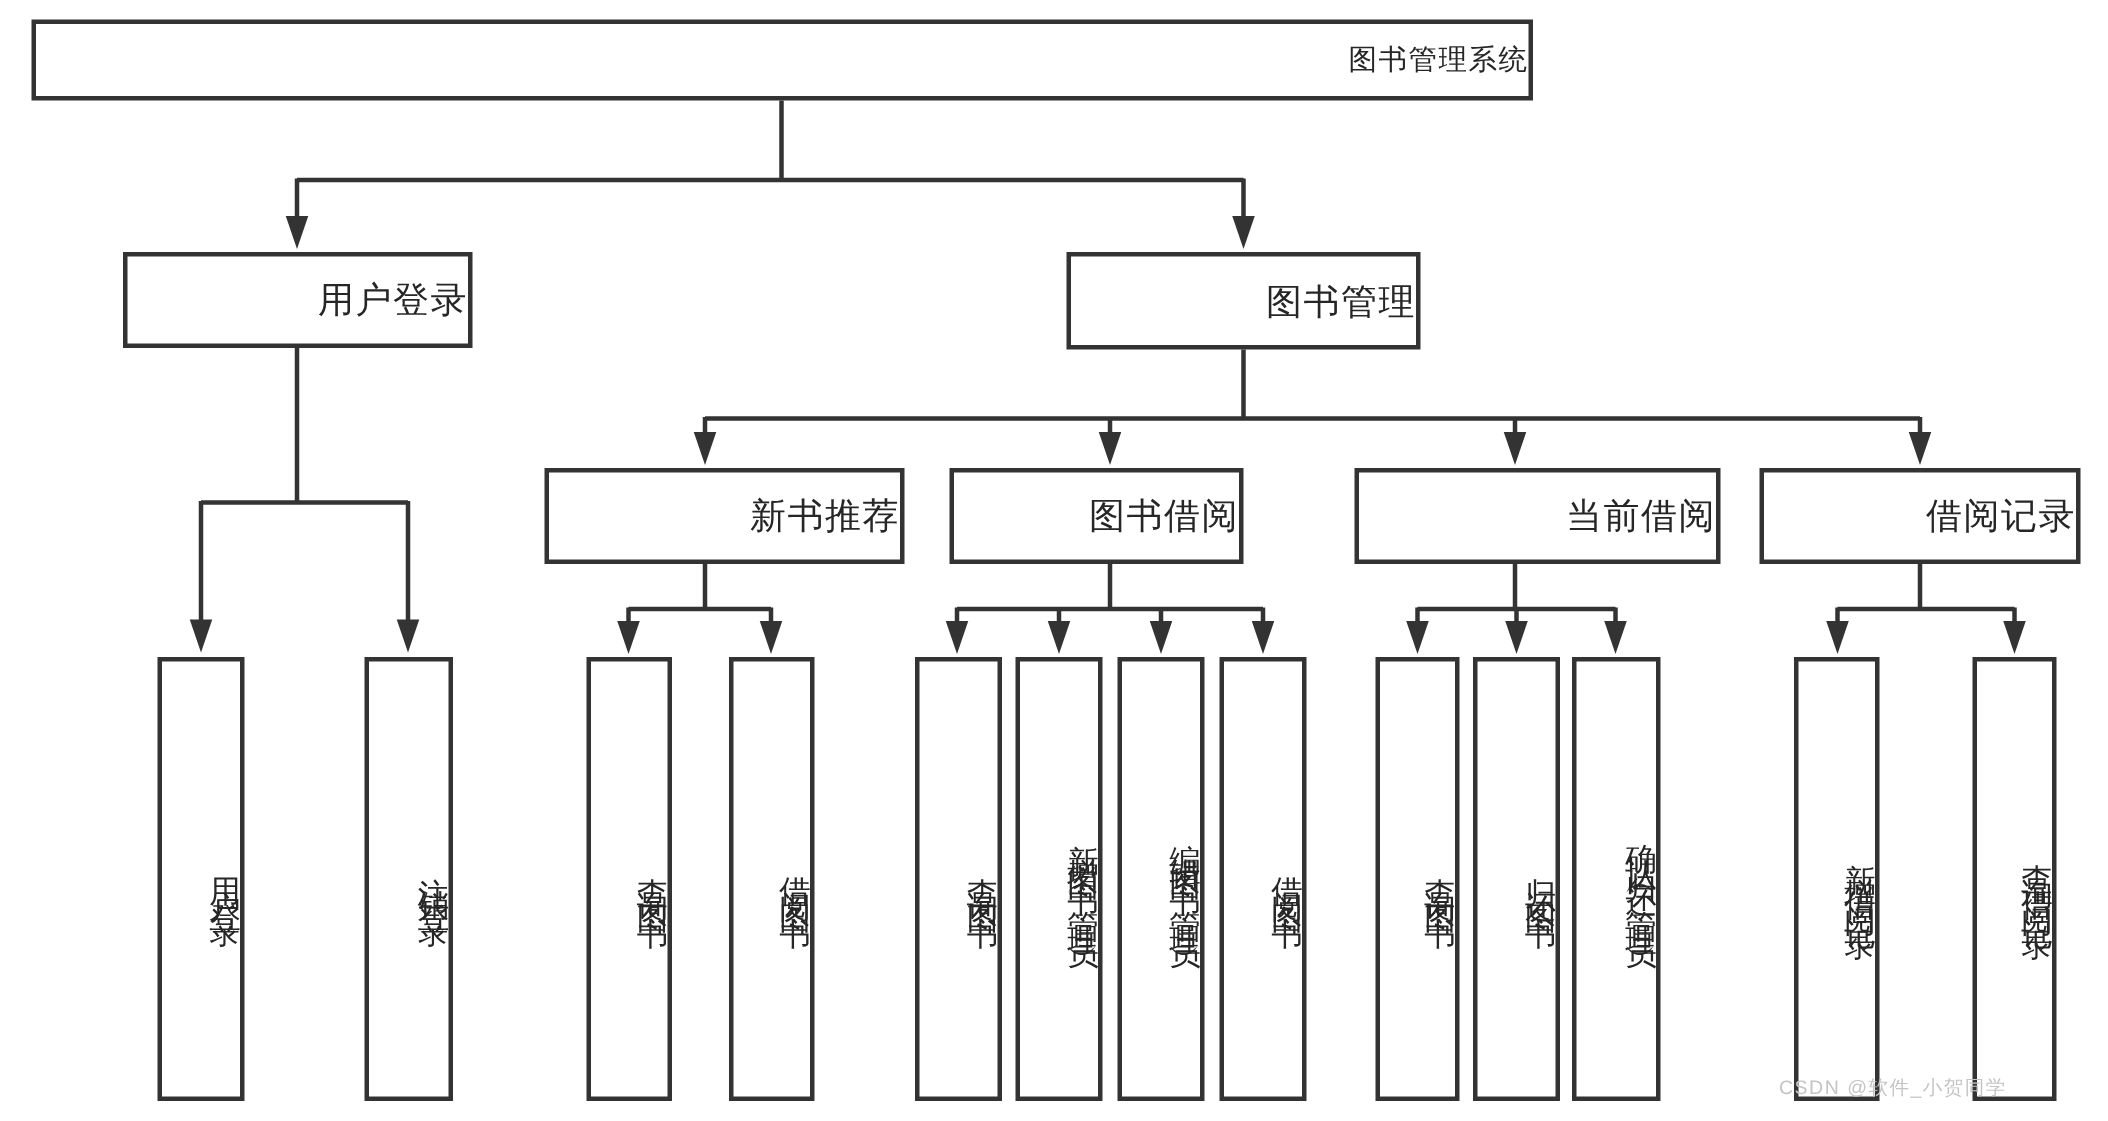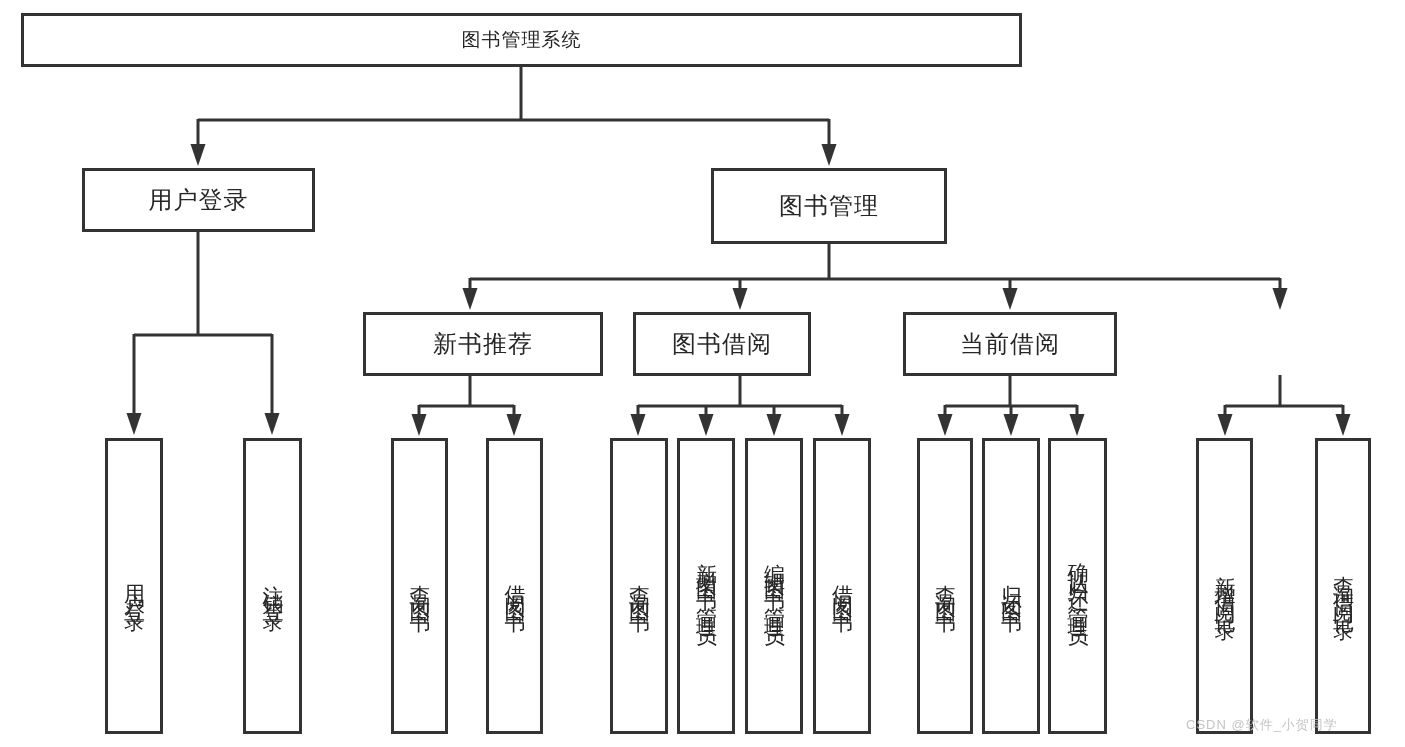--- a/index.html
+++ b/index.html
@@ -26,23 +26,22 @@
     left:0;top:0;
     width:1405px;height:747px;
   }
   .box{
     position:absolute;
     box-sizing:border-box;
     border:3px solid var(--line);
     background:#ffffff;
     display:flex;
     align-items:center;
-    justify-content:center;
+    justify-content:flex-end;
     z-index:2;
-    font-family:Liberation Serif, serif;
   }
   .box.h span{
     font-size:24px;
     letter-spacing:1px;
     color:var(--text);
     white-space:nowrap;
   }
   .box.root span{
     font-size:19px;
     letter-spacing:1px;
@@ -137,32 +136,35 @@
     </g>
   </svg>
 
   <div class="box h root" style="left:21px;top:13px;width:1001px;height:54px">
     <span>图书管理系统</span>
   </div>
 
   <div class="box h" style="left:82px;top:168px;width:233px;height:64px">
     <span>用户登录</span>
   </div>
-  <div class="box h" style="left:711px;top:168px;width:236px;height:76px">
+  <div class="box h" style="left:711px;top:168px;width:236px;height:65px">
     <span>图书管理</span>
   </div>
 
   <div class="box h" style="left:363px;top:312px;width:240px;height:64px">
     <span>新书推荐</span>
   </div>
-  <div class="box h" style="left:633px;top:312px;width:178px;height:64px">
+  <div class="box h" style="left:633px;top:312px;width:196px;height:64px">
     <span>图书借阅</span>
   </div>
-  <div class="box h" style="left:903px;top:312px;width:214px;height:64px">
+  <div class="box h" style="left:903px;top:312px;width:244px;height:64px">
     <span>当前借阅</span>
+  </div>
+  <div class="box h" style="left:1173px;top:312px;width:214px;height:64px">
+    <span>借阅记录</span>
   </div>
 
   <div class="box v" style="left:105px;top:438px;width:58px;height:296px">
     <span>用户登录</span>
   </div>
   <div class="box v" style="left:243px;top:438px;width:59px;height:296px">
     <span>注销登录</span>
   </div>
 
   <div class="box v" style="left:391px;top:438px;width:57px;height:296px">

